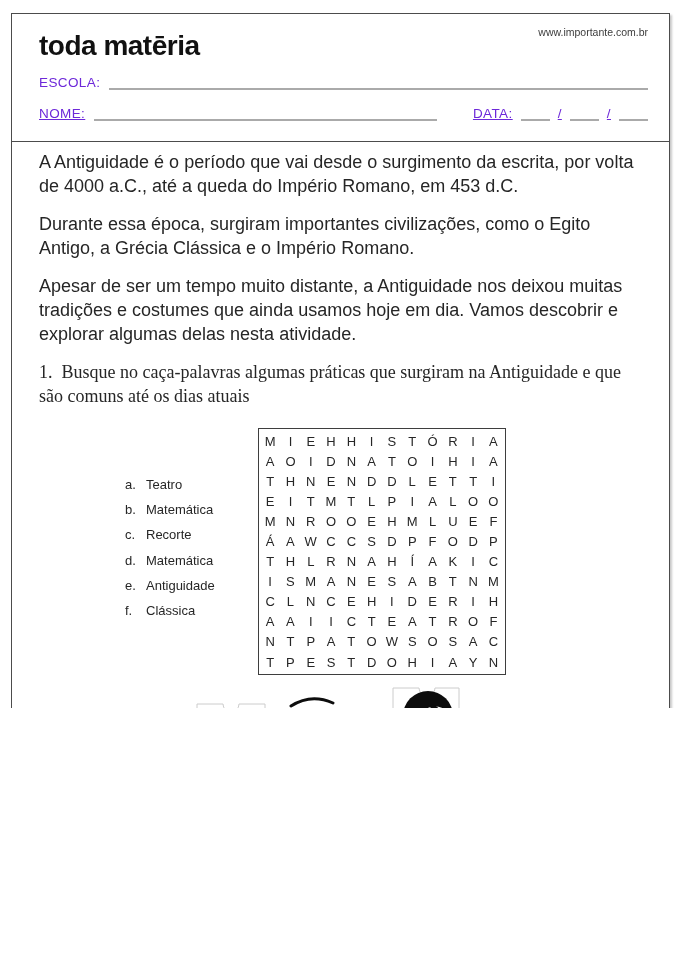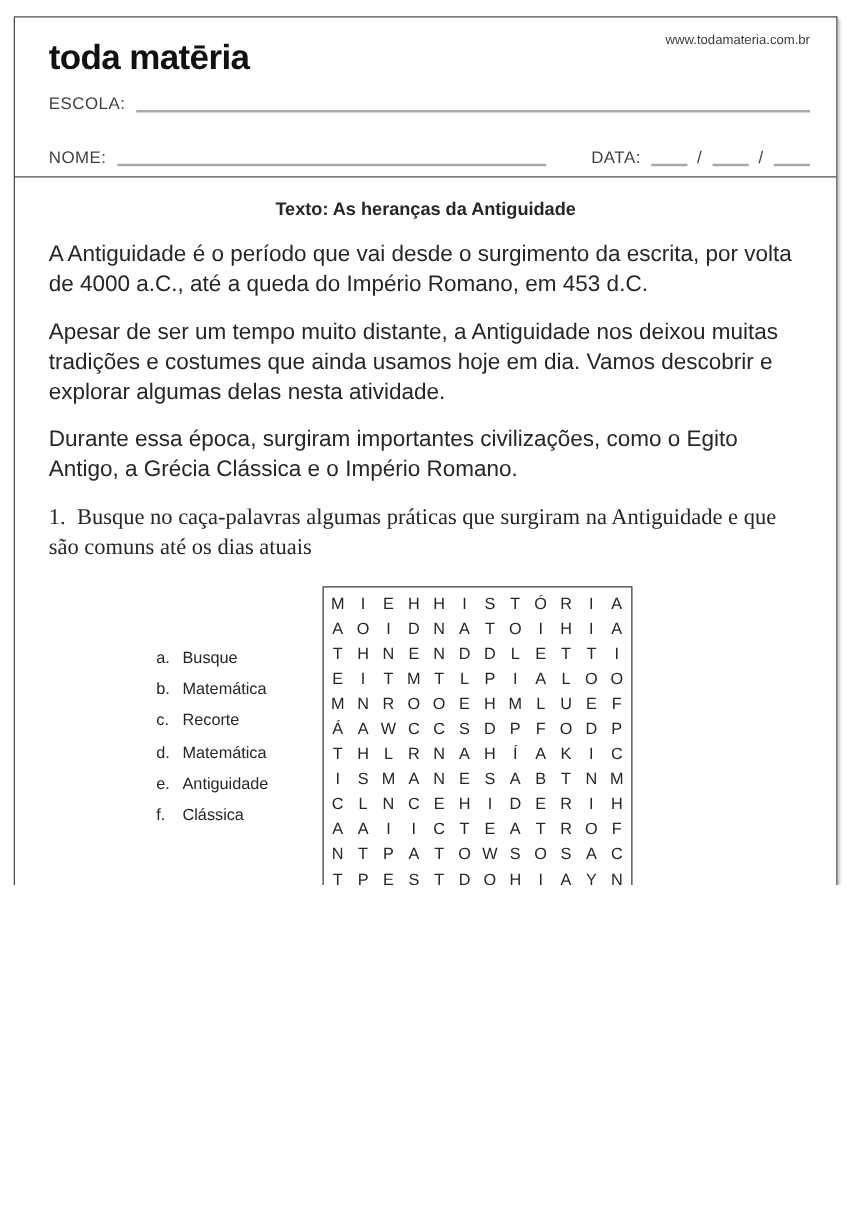--- a/index.html
+++ b/index.html
@@ -5,23 +5,23 @@
   html,body{margin:0;padding:0;background:#fff;}
   body{width:685px;height:968px;font-family:"Liberation Sans",sans-serif;color:#262626;}
   .sheet{position:relative;width:685px;height:708px;background:#fff;overflow:hidden;}
   .frame{position:absolute;left:11px;top:13px;width:659px;height:936px;background:#fff;
          border:1px solid #4c4c4c;box-shadow:2px 2px 2px #c9c9c9;box-sizing:border-box;overflow:hidden;}
   
   .header{height:128px;border-bottom:1px solid #4c4c4c;padding:0 21px 0 27px;box-sizing:border-box;}
   .header-top{display:flex;justify-content:space-between;align-items:flex-start;padding-top:9px;}
   .logo{font-size:28px;font-weight:bold;letter-spacing:-0.5px;margin-top:7px;color:#111;}
   .site-url{font-size:10.5px;color:#3c3c3c;margin-top:3px;}
-  .field-row{display:flex;align-items:flex-end;font-size:13.5px;letter-spacing:0.4px;color:#404040;}
+  .field-row{display:flex;align-items:flex-end;font-size:13.5px;letter-spacing:0.4px;color:#6d28d9;}
   .escola-row{margin-top:13px;}
-  .nome-row{margin-top:28px;}
+  .nome-row{margin-top:16px;text-decoration:underline;}
   .blank-line{flex:1;border-bottom:2px solid #aaa;height:13px;margin-left:9px;}
   .data-label{margin-left:36px;}
   .date-blank{width:29px;border-bottom:2px solid #aaa;height:13px;margin-left:8px;}
   .date-sep{margin-left:8px;}
   
   .content{padding:8px 27px 0 27px;}
   .title{font-size:14.5px;font-weight:bold;text-align:center;margin:10px 0 15px 0;}
   .content p{font-size:18px;line-height:24px;margin:0 0 14px 0;white-space:pre-wrap;}
   .question{margin-top:19px;font-family:Liberation Serif, serif;}
   
@@ -38,52 +38,51 @@
 </style>
 </head>
 <body>
 
 <div class="sheet">
   <div class="frame">
 
     <div class="header">
       <div class="header-top">
         <div class="logo">toda matēria</div>
-        <div class="site-url">www.todamateria.com.br</div>
+        <div class="site-url">www.importante.com.br</div>
       </div>
       <div class="field-row escola-row">
         <span class="field-label">ESCOLA:</span>
         <span class="blank-line"></span>
       </div>
       <div class="field-row nome-row">
         <span class="field-label">NOME:</span>
         <span class="blank-line"></span>
         <span class="field-label data-label">DATA:</span>
         <span class="date-blank"></span>
         <span class="date-sep">/</span>
         <span class="date-blank"></span>
         <span class="date-sep">/</span>
         <span class="date-blank"></span>
       </div>
     </div>
 
     <div class="content">
-      <h1 class="title">Texto: As heranças da Antiguidade</h1>
 
       <p>A Antiguidade é o período que vai desde o surgimento da escrita, por volta de 4000 a.C., até a queda do Império Romano, em 453 d.C.</p>
+      <p>Durante essa época, surgiram importantes civilizações, como o Egito Antigo, a Grécia Clássica e o Império Romano.</p>
       <p>Apesar de ser um tempo muito distante, a Antiguidade nos deixou muitas tradições e costumes que ainda usamos hoje em dia. Vamos descobrir e explorar algumas delas nesta atividade.</p>
-      <p>Durante essa época, surgiram importantes civilizações, como o Egito Antigo, a Grécia Clássica e o Império Romano.</p>
 
       <p class="question">1.  Busque no caça-palavras algumas práticas que surgiram na Antiguidade e que são comuns até os dias atuais</p>
 
       <div class="ws-section">
         <div class="word-list">
           <div class="word-item">
             <span class="word-letter">a.</span>
-            <span class="word-text">Busque</span>
+            <span class="word-text">Teatro</span>
           </div>
           <div class="word-item">
             <span class="word-letter">b.</span>
             <span class="word-text">Matemática</span>
           </div>
           <div class="word-item">
             <span class="word-letter">c.</span>
             <span class="word-text">Recorte</span>
           </div>
           <div class="word-item">

